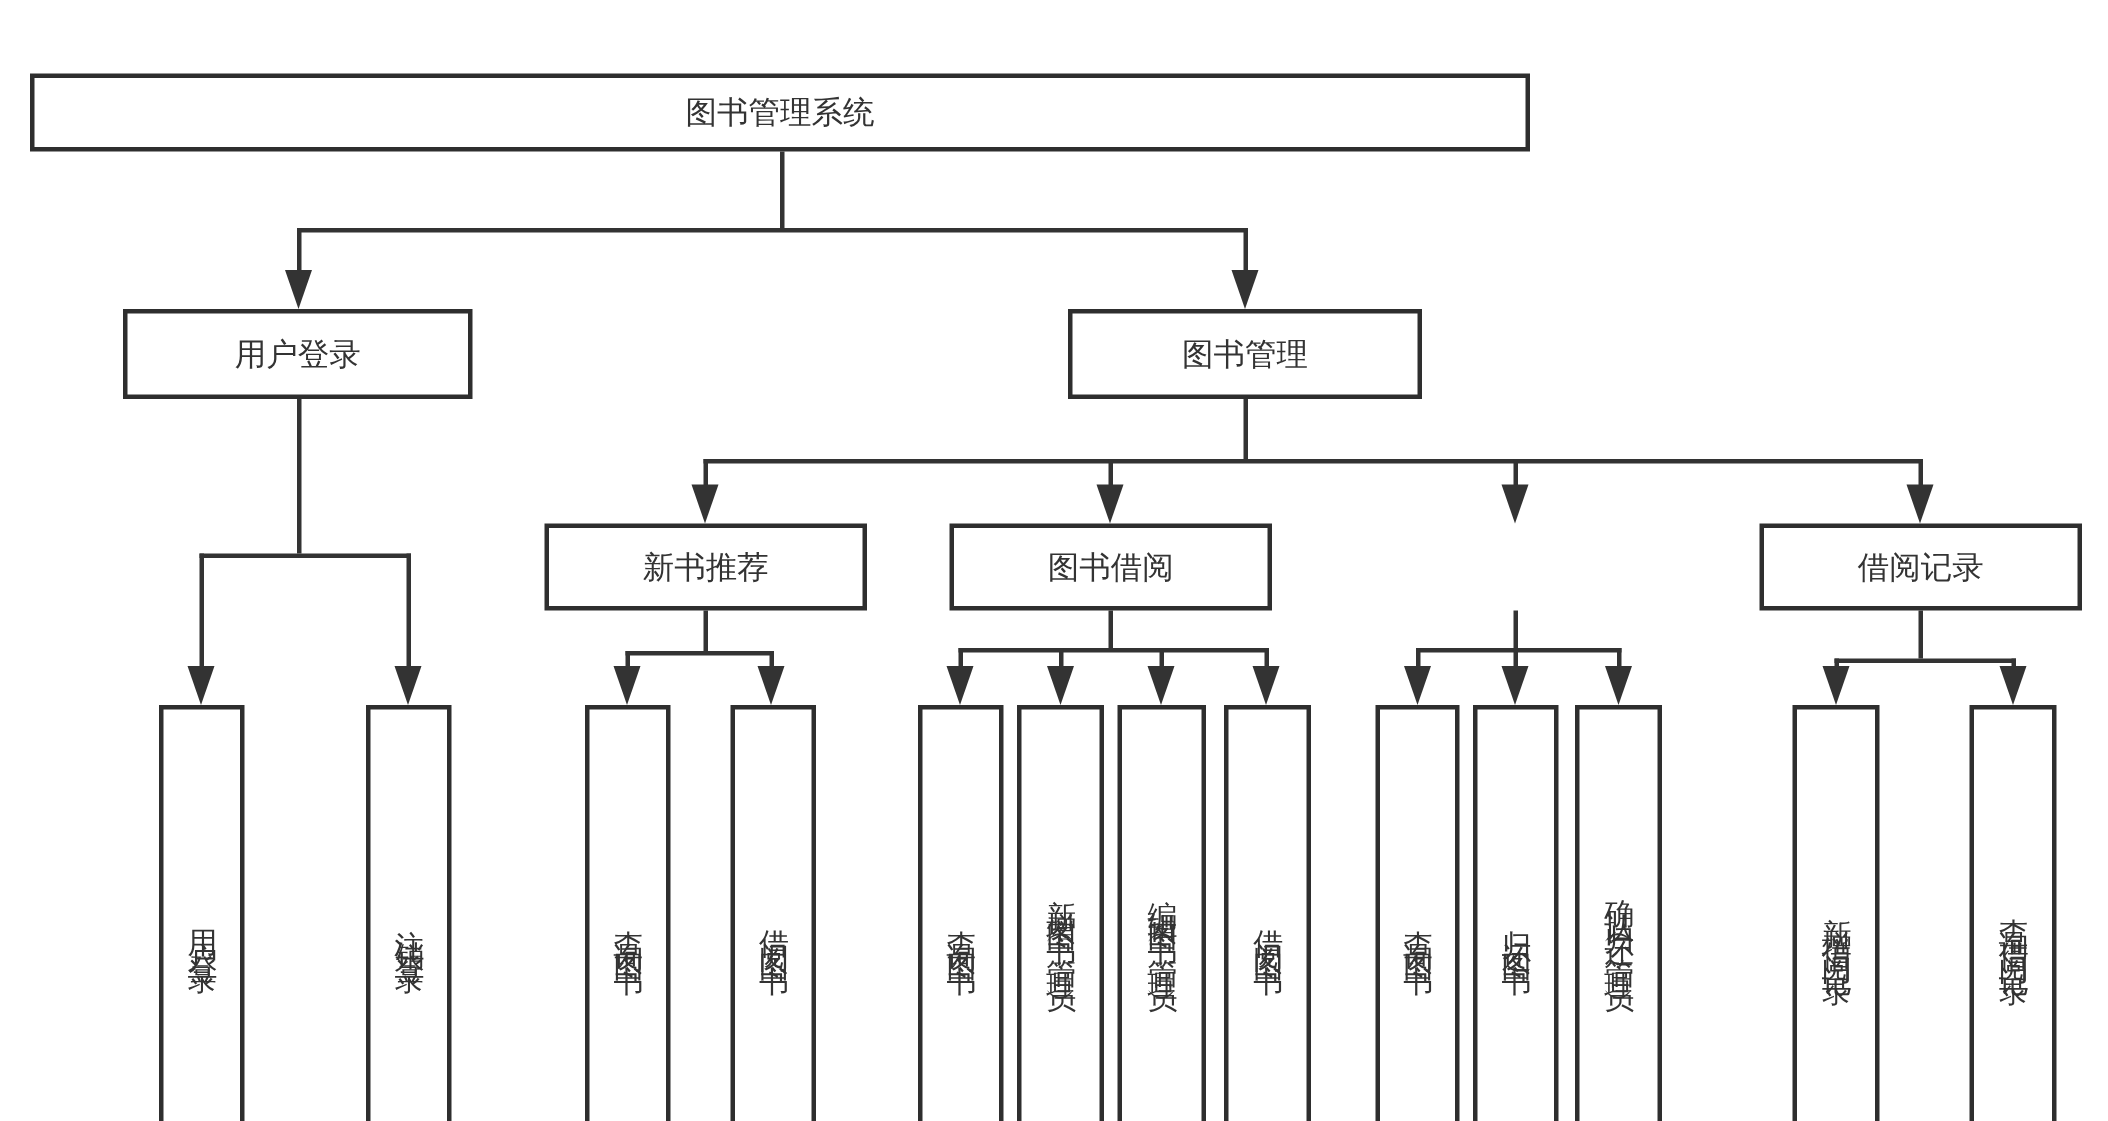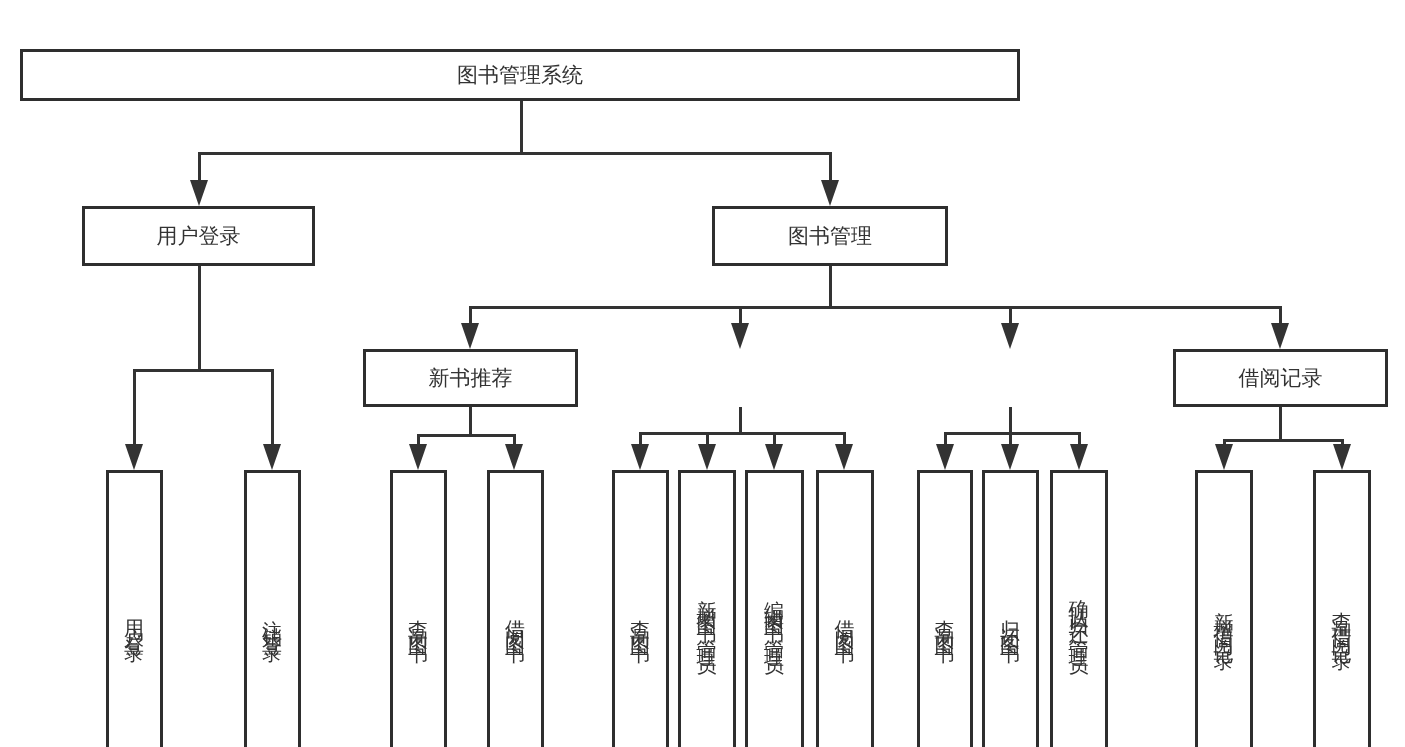--- a/index.html
+++ b/index.html
@@ -41,20 +41,23 @@
 
   <div class="bx" style="left:82px;top:172px;width:233px;height:60px">
     <span class="lbl">用户登录</span>
   </div>
   <div class="bx" style="left:363px;top:315px;width:215px;height:58px">
     <span class="lbl">新书推荐</span>
   </div>
 
   <div class="bx" style="left:712px;top:172px;width:236px;height:60px">
     <span class="lbl">图书管理</span>
+  </div>
+  <div class="bx" style="left:633px;top:315px;width:215px;height:58px">
+    <span class="lbl">图书借阅</span>
   </div>
   <div class="bx" style="left:1173px;top:315px;width:215px;height:58px">
     <span class="lbl">借阅记录</span>
   </div>
 
   <div class="vx" style="left:106px;width:57px">
     <span class="vlbl">用户登录</span>
   </div>
   <div class="vx" style="left:244px;width:57px">
     <span class="vlbl">注销登录</span>

